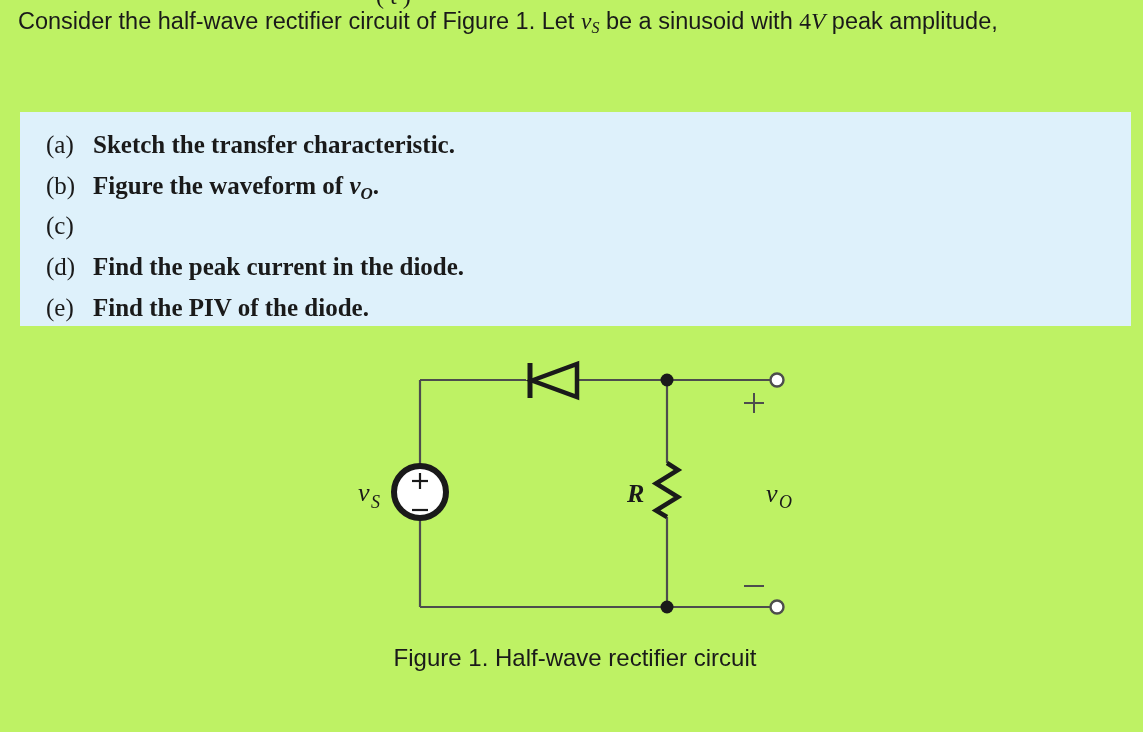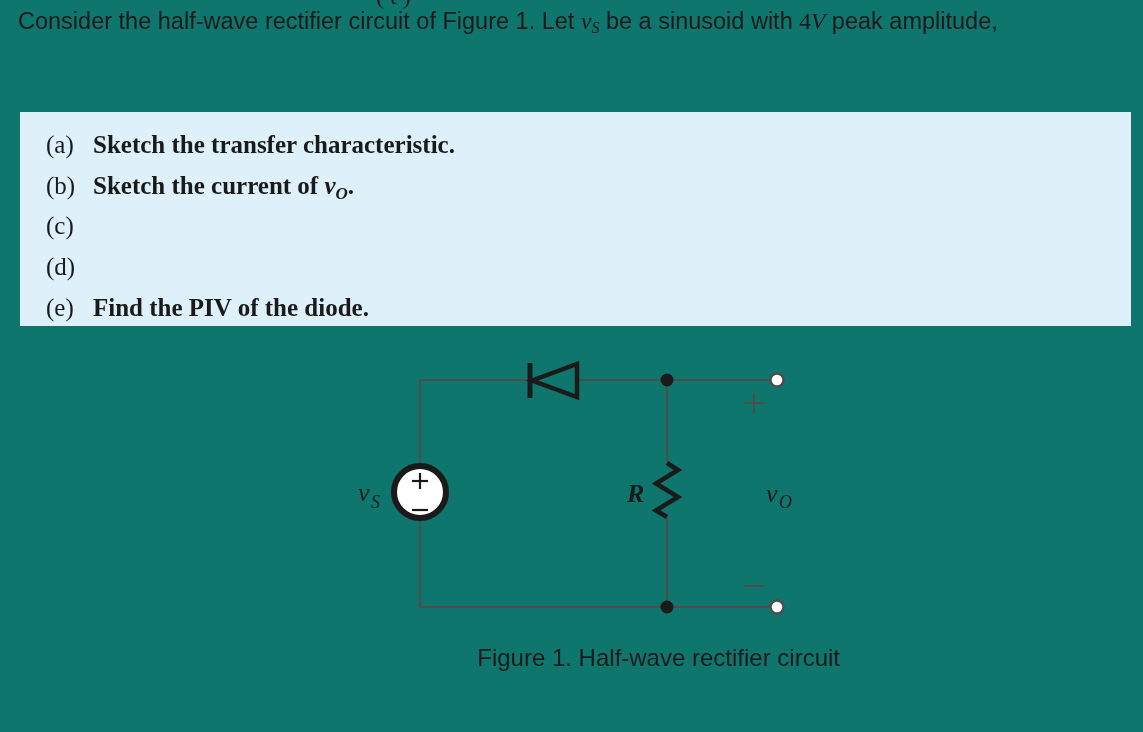--- a/index.html
+++ b/index.html
@@ -1,16 +1,16 @@
 <!DOCTYPE html>
 <html><head>
 <meta charset="utf-8">
 <style>
   html,body{margin:0;padding:0;background:#ffffff;}
-  #page{position:relative;width:1143px;height:732px;background:#0f766e;overflow:hidden;
+  #page{position:relative;width:1143px;height:732px;background:#bef264;overflow:hidden;
         font-family:"Liberation Sans",sans-serif;color:#1a1a1a;}
 
   
   #fragment-clip{position:absolute;left:376px;top:0;width:130px;height:9px;overflow:hidden;}
   #fragment-clip span{display:block;margin-top:-17px;font-size:24px;letter-spacing:6px;
         font-family:"Liberation Serif",serif;}
 
   
   #intro{position:absolute;left:18px;top:2px;width:1122px;font-size:23.5px;line-height:38.5px;
         white-space:nowrap;}
@@ -20,21 +20,21 @@
 
   
   #task-box{position:absolute;left:20px;top:112px;width:1111px;height:214px;background:#def1fb;
         font-family:"Liberation Serif",serif;font-size:25px;padding-top:13px;box-sizing:border-box;}
   .task-row{height:40.6px;display:flex;align-items:center;padding-left:26px;}
   .task-label{width:42px;flex:0 0 42px;}
   .task-text{padding-left:0.2em;font-weight:bold;}
 
   
   #circuit{position:absolute;left:340px;top:350px;width:470px;height:270px;}
-  #caption{position:absolute;left:310px;top:644px;width:530px;text-align:right;font-size:24px;}
+  #caption{position:absolute;left:310px;top:644px;width:530px;text-align:center;font-size:24px;}
 
   svg text{fill:#1a1a1a;}
   .svg-var{font-family:"Liberation Serif",serif;font-style:italic;font-size:26px;}
   .svg-varsub{font-family:"Liberation Serif",serif;font-style:italic;font-size:18px;}
 </style>
 </head>
 <body>
 
 <div id="page">
 
@@ -46,27 +46,28 @@
     <div><span>Consider the half-wave rectifier circuit of Figure 1. Let </span><span class="mi">v</span><span class="mi msub">S</span><span> be a sinusoid with </span><span class="mn">4</span><span class="mi">V</span><span> peak amplitude,</span></div>
   </div>
 
   <div id="task-box">
     <div class="task-row">
       <span class="task-label">(a)</span>
       <span class="task-text">Sketch the transfer characteristic.</span>
     </div>
     <div class="task-row">
       <span class="task-label">(b)</span>
-      <span class="task-text"><span>Sketch the current of </span><span class="mi">v</span><span class="mi msub">O</span><span>.</span></span>
+      <span class="task-text"><span>Figure the waveform of </span><span class="mi">v</span><span class="mi msub">O</span><span>.</span></span>
     </div>
     <div class="task-row">
       <span class="task-label">(c)</span>
     </div>
     <div class="task-row">
       <span class="task-label">(d)</span>
+      <span class="task-text">Find the peak current in the diode.</span>
     </div>
     <div class="task-row">
       <span class="task-label">(e)</span>
       <span class="task-text">Find the PIV of the diode.</span>
     </div>
   </div>
 
   <svg id="circuit" viewBox="0 0 470 270">
 
     <g stroke="#4d4d4d" stroke-width="2.2" fill="none">

